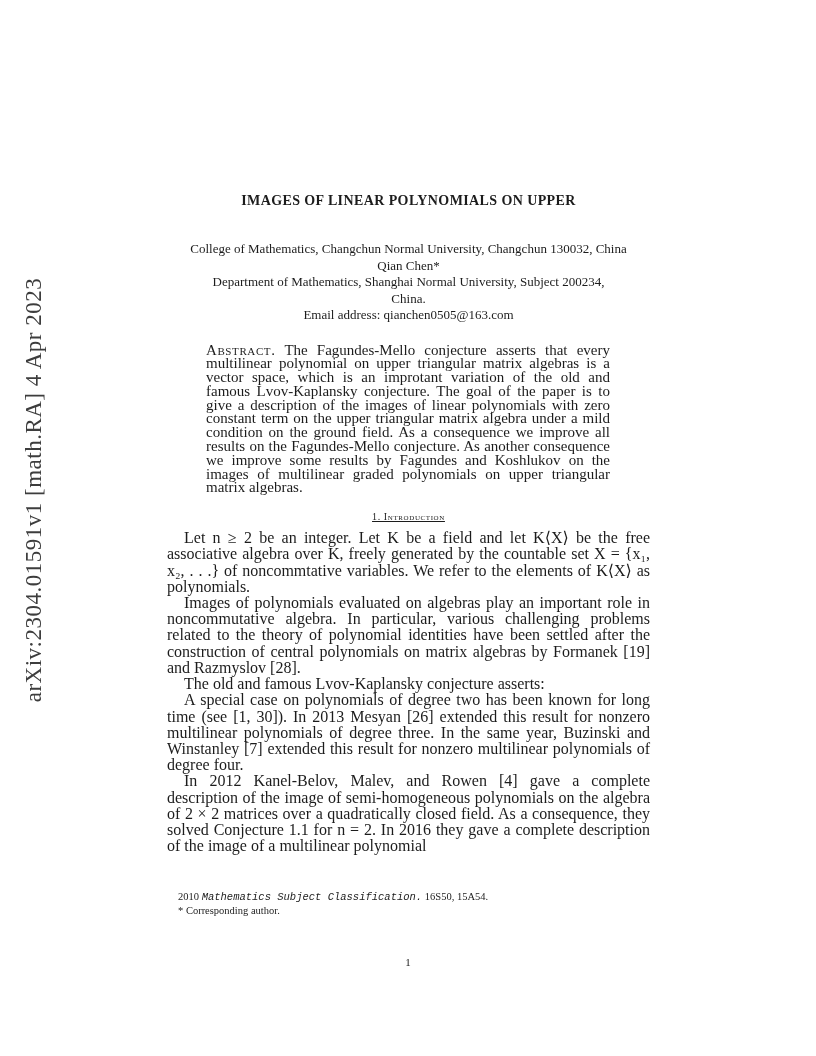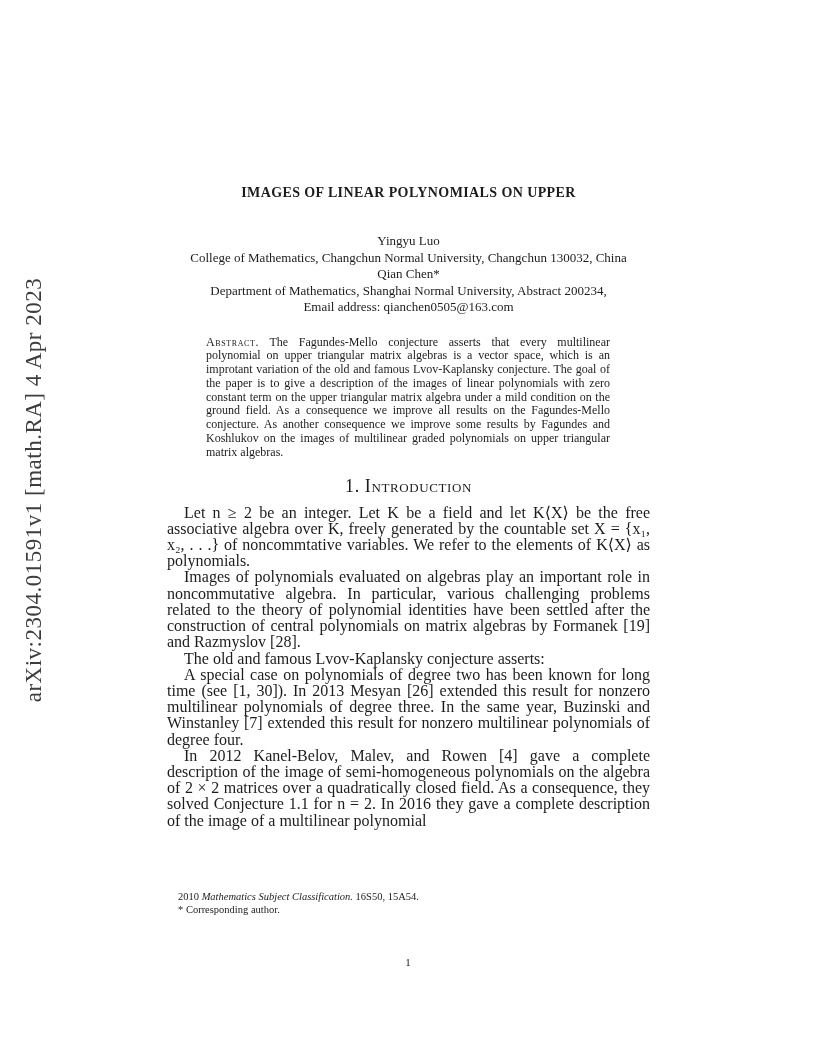--- a/index.html
+++ b/index.html
@@ -19,50 +19,51 @@
     top: 490px;
     transform: translate(-50%, -50%) rotate(-90deg);
     white-space: nowrap;
     font-size: 23px;
     color: #3d3d3d;
     letter-spacing: 0.5px;
   }
   .content {
     position: absolute;
     left: 167px;
-    top: 182px;
+    top: 190px;
     width: 483px;
   }
   .title {
     text-align: center;
     font-weight: bold;
     font-size: 14px;
     line-height: 21px;
     letter-spacing: 0.4px;
   }
   .authors {
     margin-top: 30px;
     text-align: center;
     font-size: 13px;
     line-height: 16.5px;
   }
   .abstract {
     margin: 20px 40px 16px 39px;
-    font-size: 12px;
+    font-size: 15px;
     line-height: 13.8px;
     text-align: justify;
   }
   .sc { font-variant: small-caps; letter-spacing: 0.6px; }
-  .it { font-style: italic; }
+  .it { font-style: italic; font-family: Liberation Mono, monospace; }
   .section-heading {
     margin-top: 15px;
     text-align: center;
-    font-size: 18px;
+    font-size: 10px;
     font-variant: small-caps;
     letter-spacing: 0.6px;
+    text-decoration: underline;
   }
   .body-para {
     font-size: 16px;
     line-height: 16.2px;
     text-align: justify;
     text-indent: 17px;
   }
   .body-para.first { margin-top: 8px; }
   .conjecture {
     margin: 8px 0;
@@ -98,24 +99,24 @@
 
   <div class="watermark">arXiv:2304.01591v1  [math.RA]  4 Apr 2023</div>
 
   <div class="content">
 
     <div class="title">
       <div>IMAGES OF LINEAR POLYNOMIALS ON UPPER</div>
     </div>
 
     <div class="authors">
-      <div>Yingyu Luo</div>
       <div>College of Mathematics, Changchun Normal University, Changchun 130032, China</div>
       <div>Qian Chen*</div>
-      <div>Department of Mathematics, Shanghai Normal University, Abstract 200234,</div>
+      <div>Department of Mathematics, Shanghai Normal University, Subject 200234,</div>
+      <div>China.</div>
       <div>Email address: qianchen0505@163.com</div>
     </div>
 
     <p class="abstract">
       <span class="sc">Abstract.</span>
       <span>The Fagundes-Mello conjecture asserts that every multilinear polynomial on upper triangular matrix algebras is a vector space, which is an improtant variation of the old and famous Lvov-Kaplansky conjecture. The goal of the paper is to give a description of the images of linear polynomials with zero constant term on the upper triangular matrix algebra under a mild condition on the ground field. As a consequence we improve all results on the Fagundes-Mello conjecture. As another consequence we improve some results by Fagundes and Koshlukov on the images of multilinear graded polynomials on upper triangular matrix algebras.</span>
     </p>
 
     <div class="section-heading">1. Introduction</div>
 

